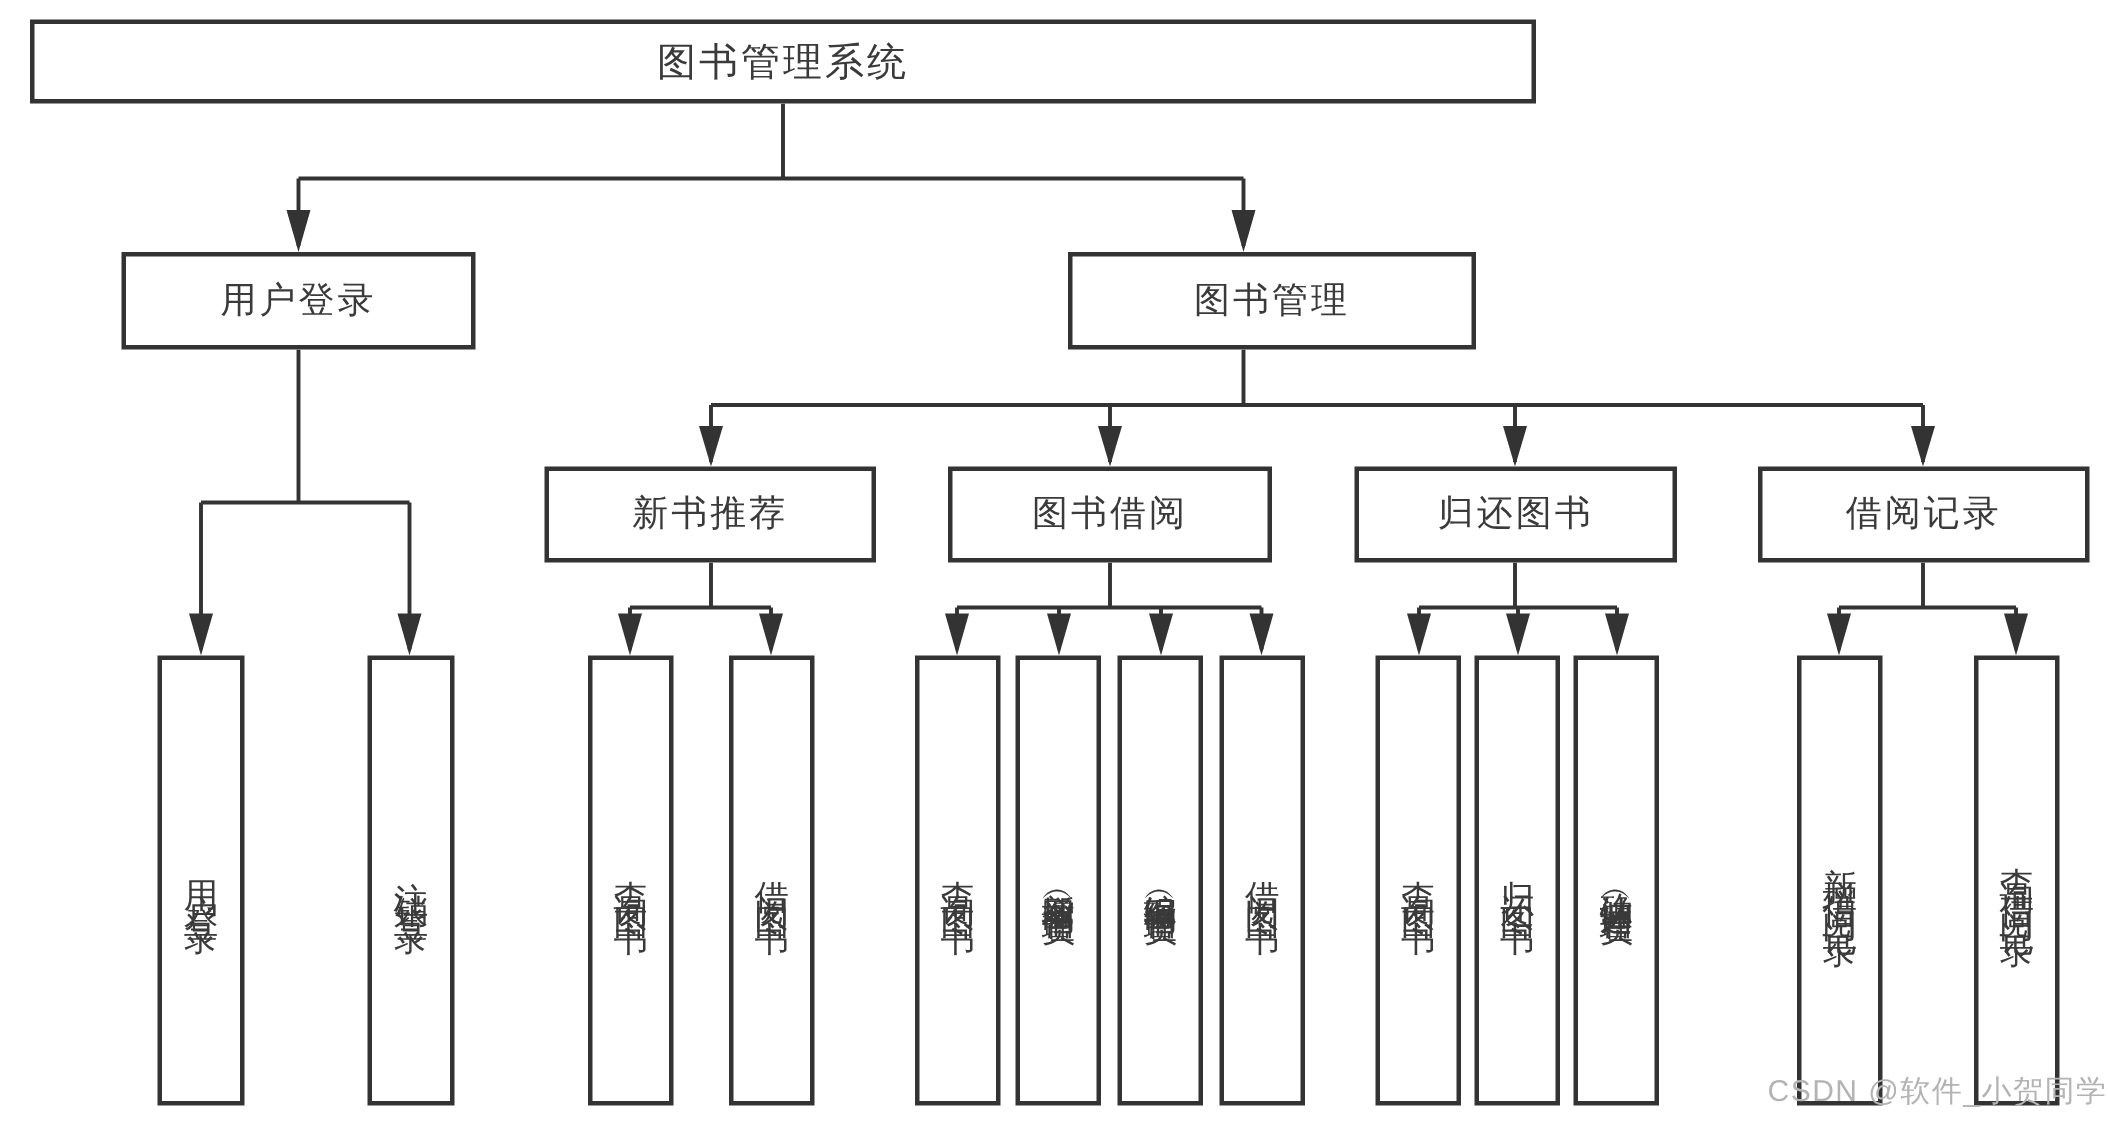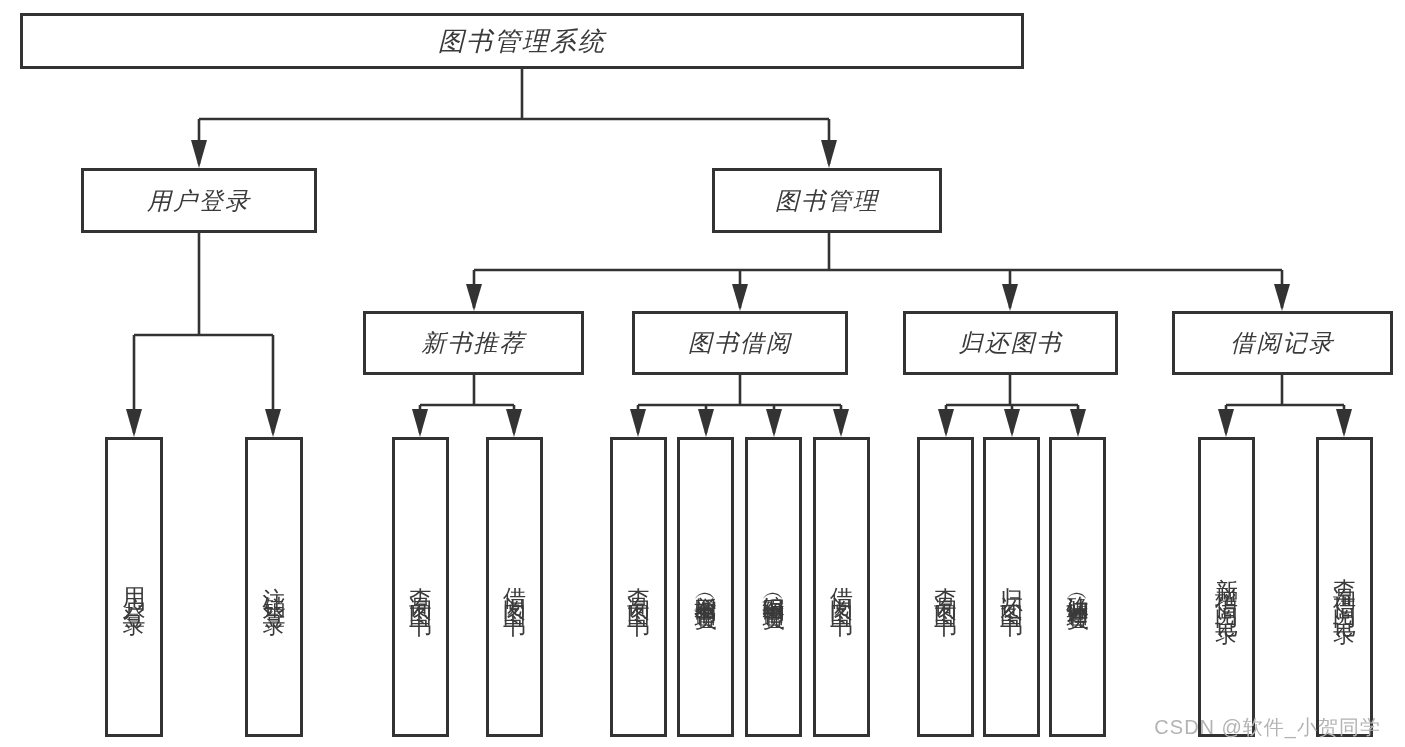--- a/index.html
+++ b/index.html
@@ -28,37 +28,36 @@
     background:var(--box-bg);
     border:3px solid var(--line);
     display:flex;align-items:center;justify-content:center;
     color:var(--text);
   }
   .hbox .label{
     font-size:24px;
     letter-spacing:2px;
     white-space:nowrap;
     line-height:1;
-    font-style:italic;
   }
   .root .label{font-size:26px;}
   .vbox .label{
     writing-mode:vertical-rl;
     text-orientation:mixed;
     font-size:23px;
     letter-spacing:9px;
     line-height:1;
   }
   .vbox .label.long{
     font-size:22px;
     letter-spacing:2px;
   }
   .watermark{
     position:absolute;
-    right:24px;bottom:6px;
+    right:0;bottom:6px;
     font-size:20px;
     color:var(--watermark);
     letter-spacing:1px;
     white-space:nowrap;
   }
 </style>
 </head>
 <body>
 
 <div class="stage">
@@ -106,21 +105,21 @@
     </g>
   </svg>
 
   <div class="box hbox root" style="left:20px;top:13px;width:1004px;height:56px">
     <span class="label">图书管理系统</span>
   </div>
 
   <div class="box hbox" style="left:81px;top:168px;width:236px;height:65px">
     <span class="label">用户登录</span>
   </div>
-  <div class="box hbox" style="left:712px;top:168px;width:230px;height:65px">
+  <div class="box hbox" style="left:712px;top:168px;width:272px;height:65px">
     <span class="label">图书管理</span>
   </div>
 
   <div class="box hbox" style="left:632px;top:311px;width:216px;height:64px">
     <span class="label">图书借阅</span>
   </div>
   <div class="box hbox" style="left:363px;top:311px;width:221px;height:64px">
     <span class="label">新书推荐</span>
   </div>
   <div class="box hbox" style="left:903px;top:311px;width:215px;height:64px">

